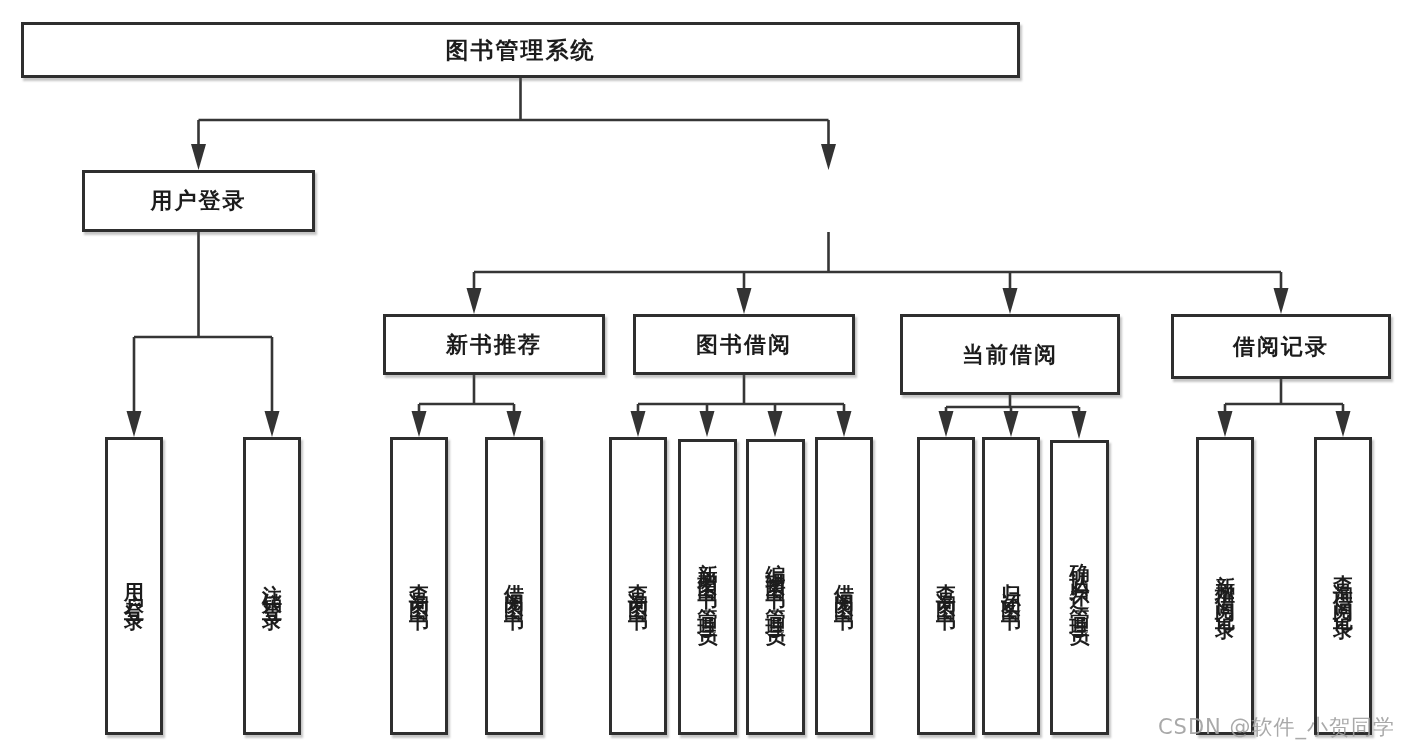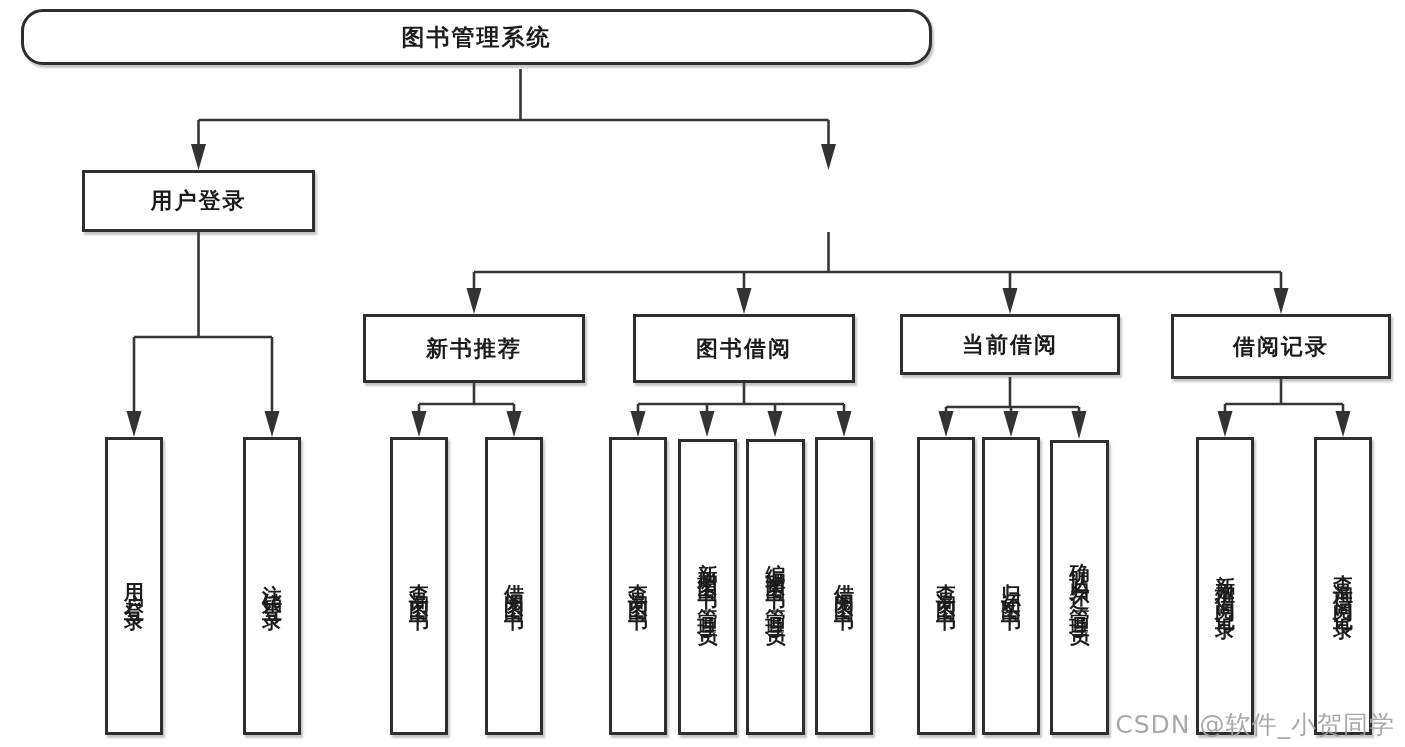--- a/index.html
+++ b/index.html
@@ -47,21 +47,21 @@
     font-size: 20px;
     font-weight: 600;
     letter-spacing: 9px;
     line-height: 1.15;
     white-space: nowrap;
   }
   .watermark {
     position: absolute;
     right: 10px;
     bottom: 6px;
-    font-size: 25px;
+    font-size: 21px;
     color: rgba(162,162,162,0.92);
     letter-spacing: 1px;
     white-space: nowrap;
     z-index: 5;
   }
 </style>
 </head>
 <body>
 
 <div class="canvas">
@@ -104,35 +104,35 @@
       <polygon points="767.5,411 782.5,411 775,437"></polygon>
       <polygon points="836.5,411 851.5,411 844,437"></polygon>
       <polygon points="938.5,411 953.5,411 946,437"></polygon>
       <polygon points="1003.5,411 1018.5,411 1011,437"></polygon>
       <polygon points="1071.5,411 1086.5,411 1079,439"></polygon>
       <polygon points="1217.5,411 1232.5,411 1225,437"></polygon>
       <polygon points="1335.5,411 1350.5,411 1343,437"></polygon>
     </g>
   </svg>
 
-  <div class="node hnode root" style="left:21px; top:9px; width:911px; height:56px;border-radius:22px;">
+  <div class="node hnode root" style="left:21px; top:22px; width:999px; height:56px;">
     <span class="nlabel">图书管理系统</span>
   </div>
 
   <div class="node hnode" style="left:82px; top:170px; width:233px; height:62px;">
     <span class="nlabel">用户登录</span>
   </div>
 
-  <div class="node hnode" style="left:363px; top:314px; width:222px; height:69px;">
+  <div class="node hnode" style="left:383px; top:314px; width:222px; height:61px;">
     <span class="nlabel">新书推荐</span>
   </div>
-  <div class="node hnode" style="left:633px; top:314px; width:222px; height:69px;">
+  <div class="node hnode" style="left:633px; top:314px; width:222px; height:61px;">
     <span class="nlabel">图书借阅</span>
   </div>
-  <div class="node hnode" style="left:900px; top:314px; width:220px; height:61px;text-align:right;">
+  <div class="node hnode" style="left:900px; top:314px; width:220px; height:81px;text-align:right;">
     <span class="nlabel">当前借阅</span>
   </div>
   <div class="node hnode" style="left:1171px; top:314px; width:220px; height:65px;">
     <span class="nlabel">借阅记录</span>
   </div>
 
   <div class="node vnode" style="left:105px; top:437px; width:58px; height:298px;">
     <span class="nlabel">用户登录</span>
   </div>
   <div class="node vnode" style="left:243px; top:437px; width:58px; height:298px;">

